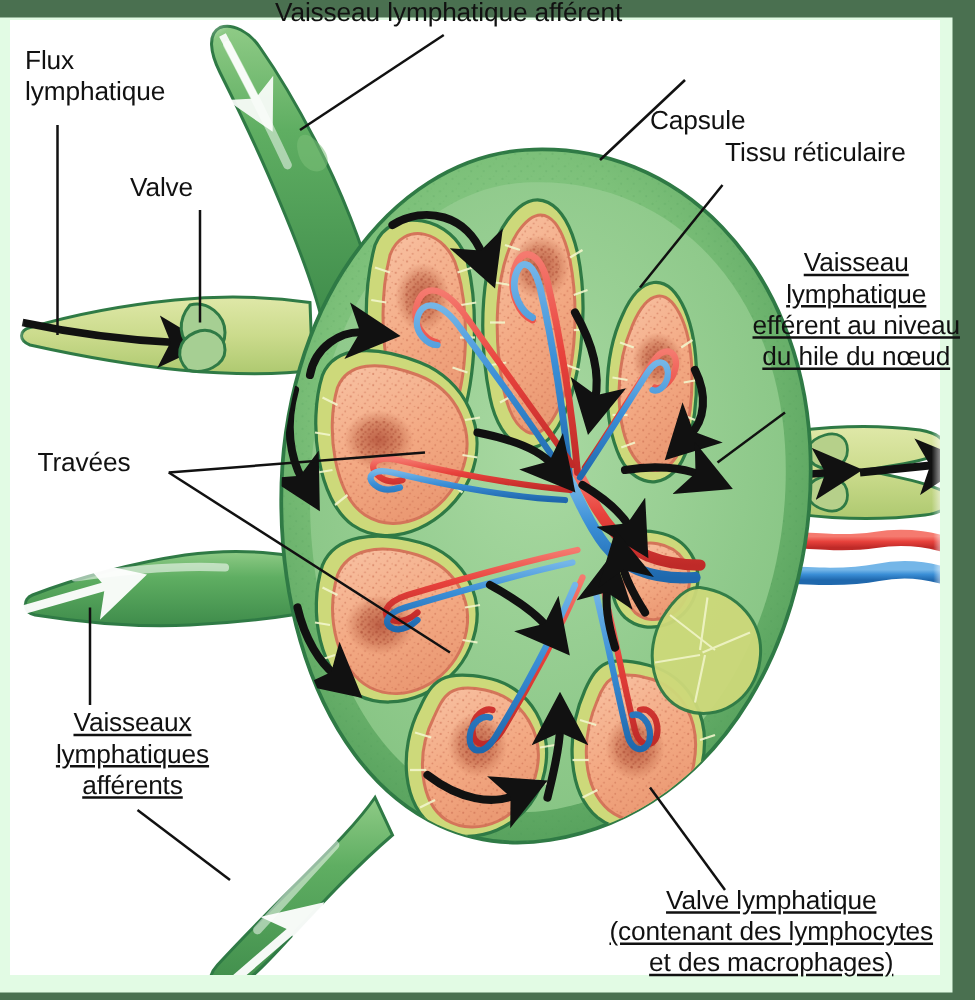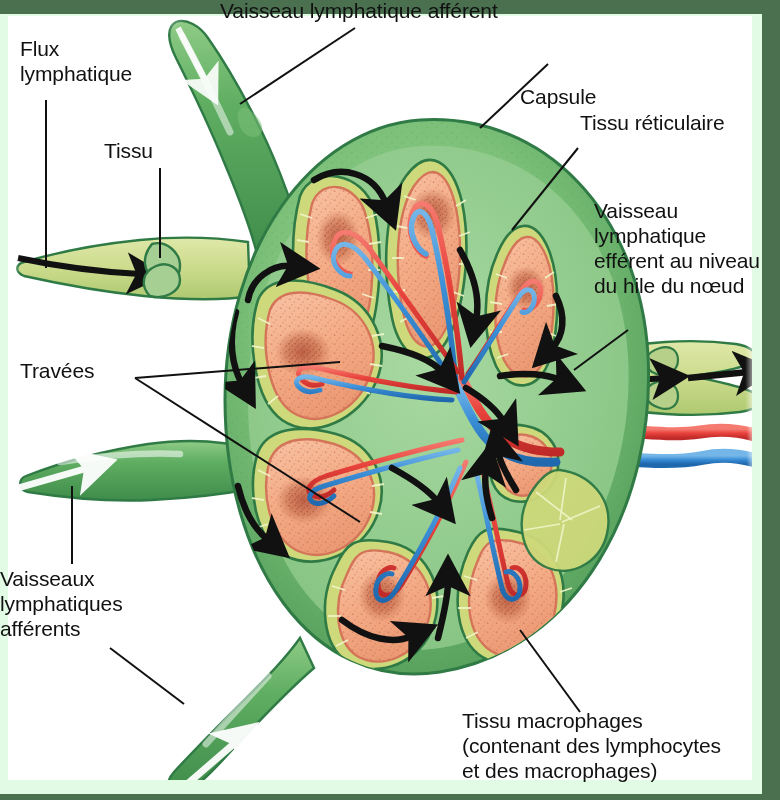--- a/index.html
+++ b/index.html
@@ -30,21 +30,21 @@
   }
   #art{position:absolute; left:0; top:0; width:780px; height:800px;}
   .lbl{
     position:absolute;
     color:#111111;
     font-size:21px;
     line-height:25px;
     white-space:pre;
     letter-spacing:-0.1px;
   }
-  .lbl.c{text-align:left;}
+  .lbl.c{text-align:center;text-decoration:underline;}
   .lbl.l{text-align:left;}
   #lbl-top{ z-index:40; }
 </style>
 </head>
 <body>
 
 <div id="stage">
 
   <div id="frame"></div>
 
@@ -462,34 +462,34 @@
         <line x1="580" y1="712" x2="520" y2="630"></line>
       </g>
     </g>
   </svg>
 
   <div class="lbl l" id="lbl-top" style="left:220px; top:-2px;">Vaisseau lymphatique afférent</div>
 
   <div class="lbl l" style="left:10px; top:36px;margin-left:10px;">Flux
 lymphatique</div>
 
-  <div class="lbl l" style="left:104px; top:138px;">Tissu</div>
+  <div class="lbl l" style="left:104px; top:138px;">Valve</div>
 
   <div class="lbl l" style="left:520px; top:36px;margin-top:48px;">Capsule</div>
 
   <div class="lbl l" style="left:580px; top:110px;">Tissu réticulaire</div>
 
   <div class="lbl c" style="left:594px; top:198px; width:182px;">Vaisseau
 lymphatique
 efférent au niveau
 du hile du nœud</div>
 
-  <div class="lbl l" style="left:20px; top:358px;">Travées</div>
-
-  <div class="lbl c" style="left:0px; top:566px; width:150px;">Vaisseaux
+  <div class="lbl l" style="left:30px; top:358px;">Travées</div>
+
+  <div class="lbl c" style="left:0px; top:566px; width:150px;padding-left:31px;">Vaisseaux
 lymphatiques
 afférents</div>
 
-  <div class="lbl c" style="left:462px; top:708px; width:310px;">Tissu macrophages
+  <div class="lbl c" style="left:462px; top:708px; width:310px;">Valve lymphatique
 (contenant des lymphocytes
 et des macrophages)</div>
 
 </div>
 
 </body></html>

